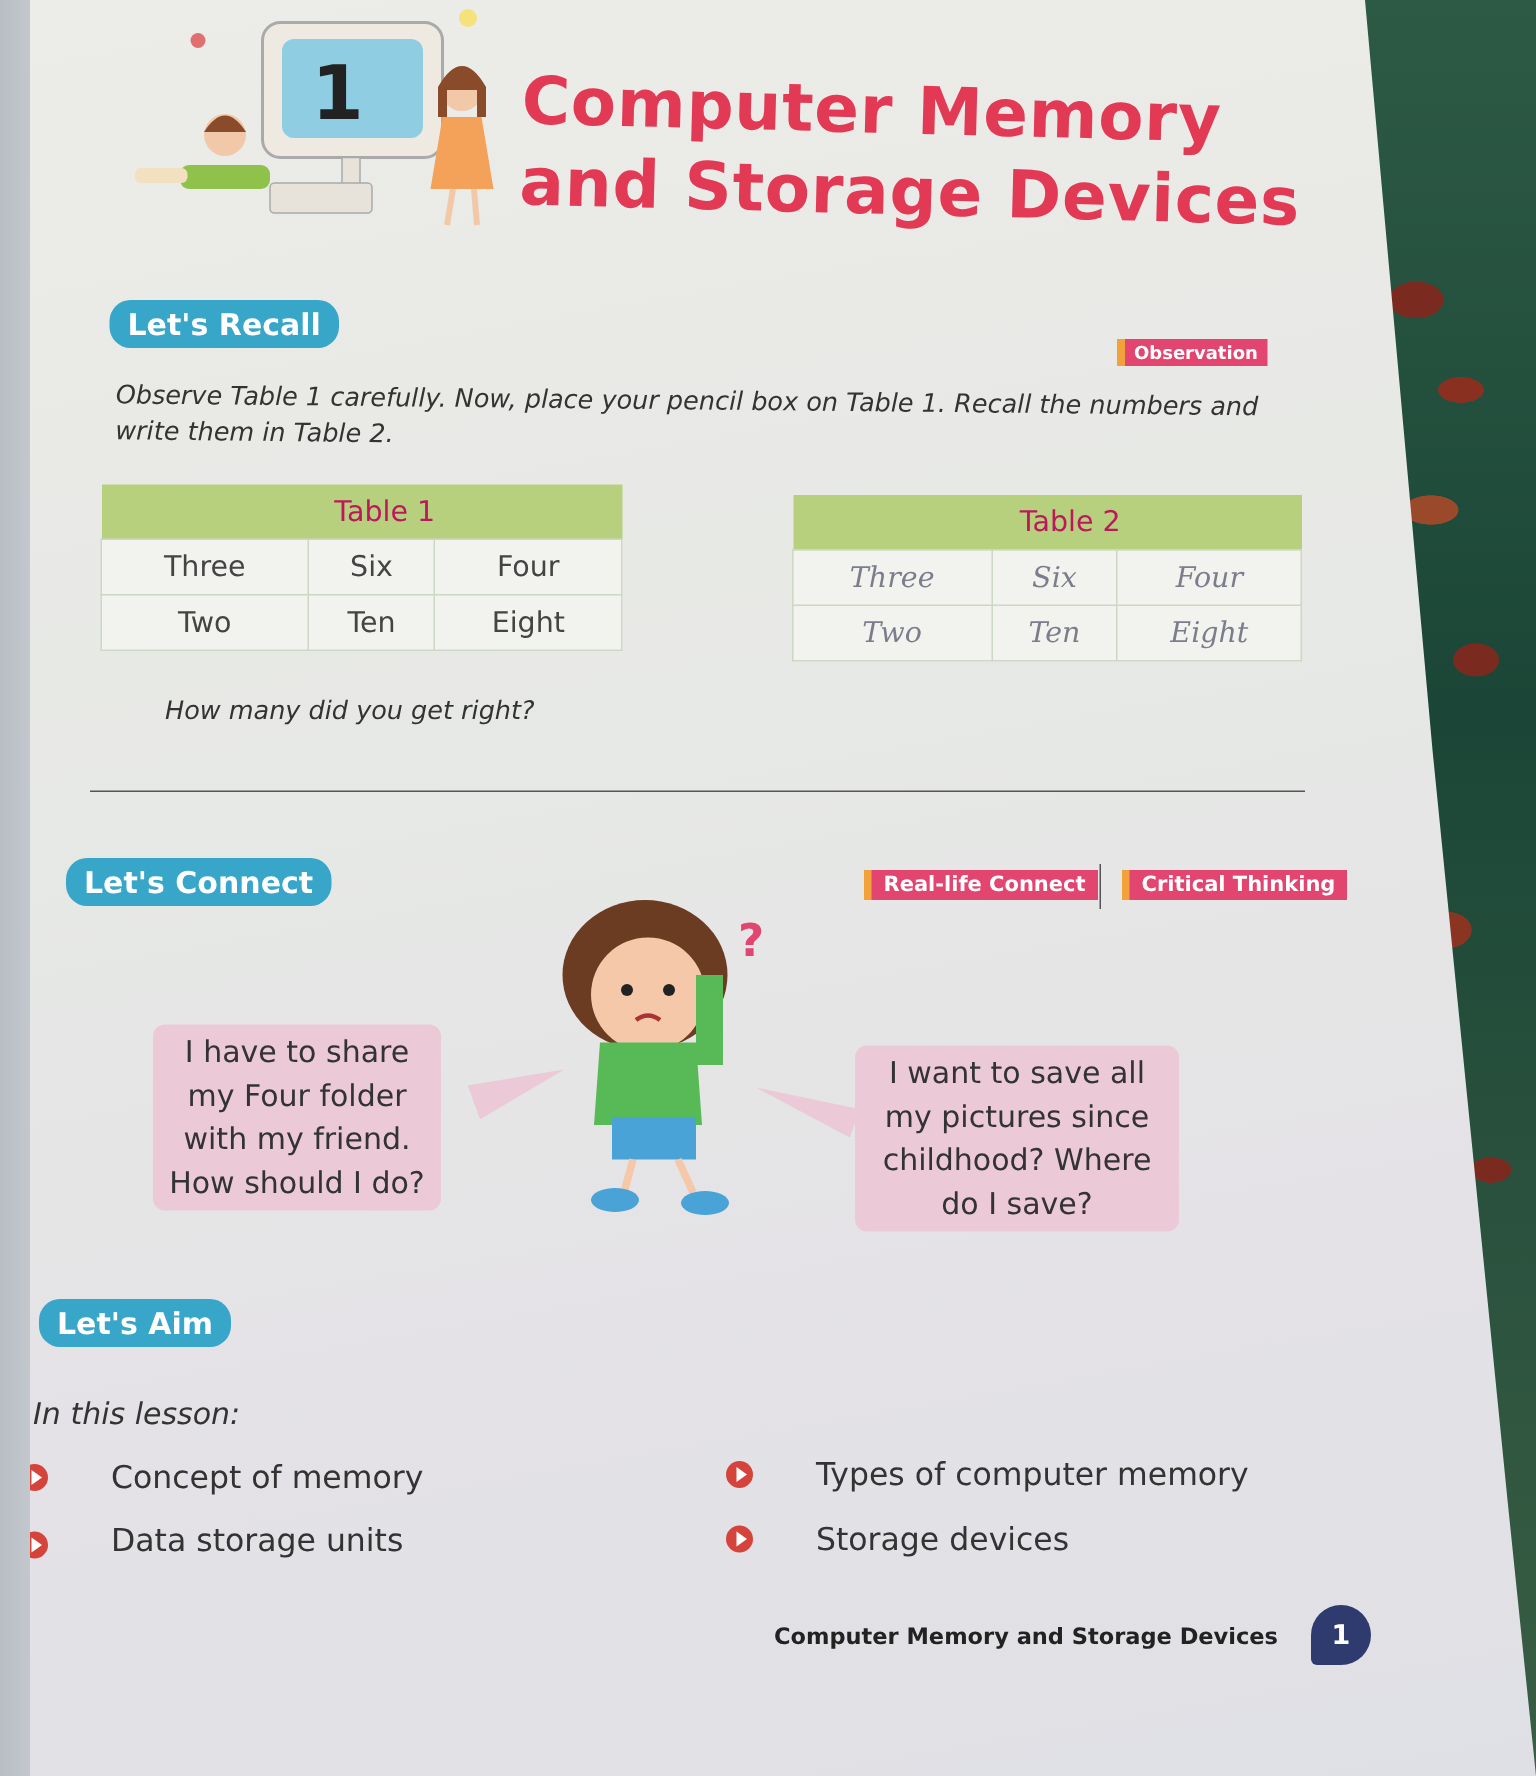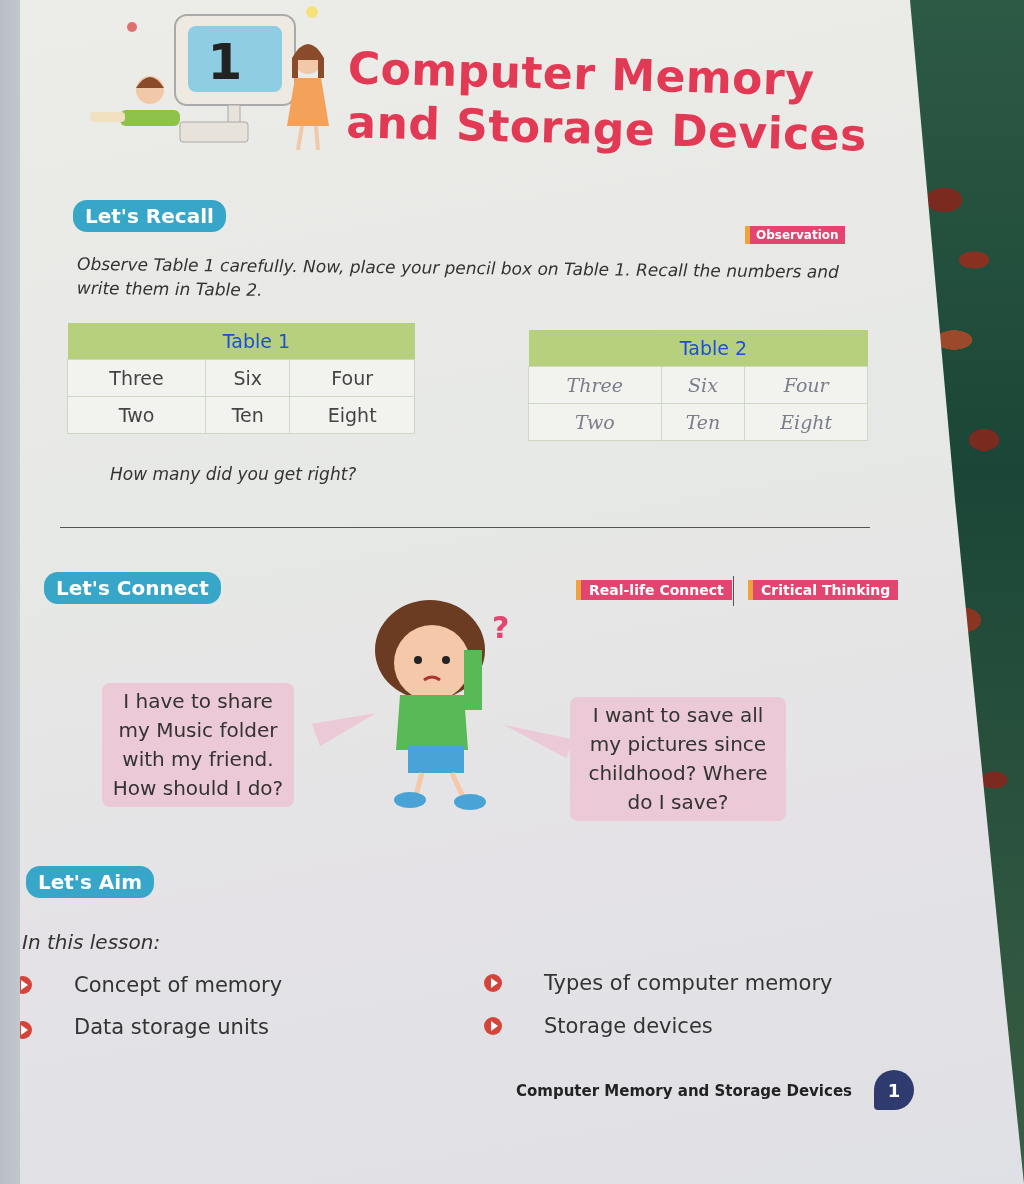--- a/index.html
+++ b/index.html
@@ -18,21 +18,21 @@
     background:linear-gradient(170deg,#ecece8 0%,#e6e8e5 45%,#e4e2e6 70%,#dfe0e5 100%);
     clip-path:polygon(0 0,890px 0,935px 500px,985px 1000px,1004px 1184px,0 1184px);}
   .abs{position:absolute;}
   .comic{font-family:"DejaVu Sans",sans-serif;}
   .title{color:#e23a55;font-weight:bold;font-size:44px;line-height:54px;letter-spacing:0.5px;}
   .pill{background:#37a6c8;color:#fff;font-weight:bold;font-size:20px;padding:4px 12px;border-radius:14px;}
   .tag{background:#e2456f;color:#fff;font-size:12px;font-weight:bold;padding:2px 6px;border-left:5px solid #f2a23b;}
   .para{font-size:17px;color:#333;font-style:italic;line-height:24px;}
   table.tbl{border-collapse:collapse;font-size:19px;color:#444;}
   table.tbl td{border:1px solid #cdd7c5;text-align:center;height:34px;background:#f2f3ef;}
-  table.tbl th{background:#b7d07e;font-weight:normal;height:34px;color:#1d4ed8;padding-left:32px;}
+  table.tbl th{background:#b7d07e;font-weight:normal;height:34px;color:#be185d;padding-left:32px;}
   .hand{font-family:"DejaVu Serif",serif;font-style:italic;color:#7b7d8a;}
   .bubble{background:#ebc9d6;border-radius:8px;color:#333;font-size:20px;text-align:center;line-height:29px;}
   .aim-item{font-size:21px;color:#333;display:flex;align-items:center;gap:42px;}
   .bullet{width:18px;height:18px;border-radius:50%;background:#d5443a;display:inline-flex;align-items:center;justify-content:center;}
   .bullet::after{content:"";border-left:7px solid #fff;border-top:5px solid transparent;border-bottom:5px solid transparent;margin-left:2px;}
   .rule{height:1px;background:#555;}
 </style>
 </head>
 <body>
 
@@ -123,21 +123,21 @@
     <rect x="48" y="150" width="56" height="28" fill="#4aa3d6"></rect>
     <line x1="62" y1="178" x2="56" y2="200" stroke="#f4c8a8" stroke-width="5"></line>
     <line x1="92" y1="178" x2="102" y2="200" stroke="#f4c8a8" stroke-width="5"></line>
     <ellipse cx="50" cy="205" rx="16" ry="8" fill="#4aa3d6"></ellipse>
     <ellipse cx="110" cy="207" rx="16" ry="8" fill="#4aa3d6"></ellipse>
   </svg>
   <div class="abs" style="left:472px;top:610px;font-size:30px;color:#e2456f;font-weight:bold;">?</div>
 
   <div class="abs bubble comic" style="left:82px;top:683px;width:192px;padding:4px 0;">
     <div>I have to share</div>
-    <div>my Music folder</div>
+    <div>my Four folder</div>
     <div>with my friend.</div>
     <div>How should I do?</div>
   </div>
   <div class="abs" style="left:294px;top:712px;width:0;height:0;border-top:12px solid transparent;border-bottom:12px solid transparent;border-left:64px solid #ebc9d6;transform:rotate(-20deg);"></div>
 
   <div class="abs bubble comic" style="left:550px;top:697px;width:216px;padding:4px 0;">
     <div>I want to save all</div>
     <div>my pictures since</div>
     <div>childhood? Where</div>
     <div>do I save?</div>

